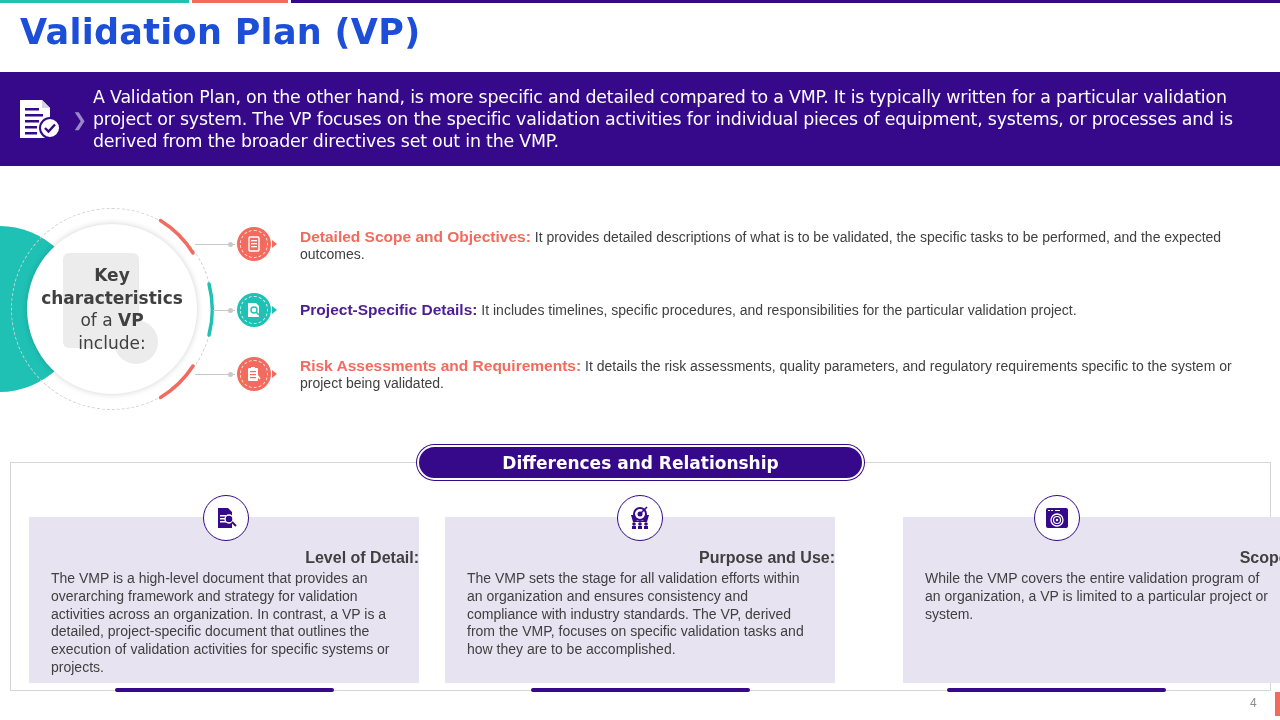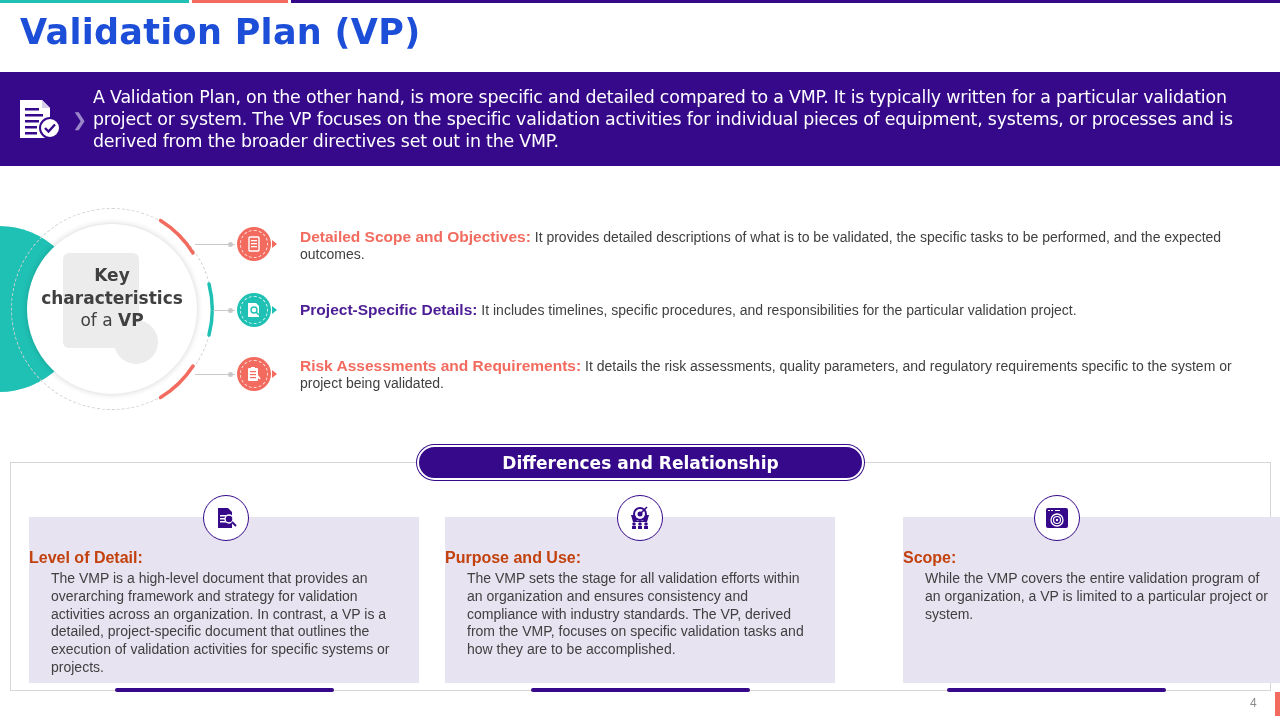--- a/index.html
+++ b/index.html
@@ -40,21 +40,21 @@
   .char-item .lbl { font-weight: bold; font-size: 15.5px; }
   .lbl.coral { color: #f26b5e; }
   .lbl.teal { color: #4c1d95; }
 
   
   .diff-frame { position: absolute; left: 10px; top: 462px; width: 1261px; height: 229px; border: 1px solid #d6d6d6; }
   .diff-header { position: absolute; left: 417px; top: 445px; width: 447px; height: 35px; border-radius: 18px; background: #35098a; border: 2px solid #ffffff; box-shadow: 0 0 0 1px #35098a; display: flex; align-items: center; justify-content: center; color: #ffffff; font-family: "DejaVu Sans", sans-serif; font-weight: bold; font-size: 17px; }
 
   .card { position: absolute; top: 517px; width: 390px; height: 166px; background: #e8e3f1; }
   .card-icon { position: absolute; width: 46px; height: 46px; border-radius: 50%; background: #ffffff; border: 1.5px solid #35098a; display: flex; align-items: center; justify-content: center; }
-  .card-title { position: absolute; left: 0; top: 32px; width: 100%; text-align: left; font-weight: bold; font-size: 16px; color: #c2410c; }
+  .card-title { position: absolute; left: 0; top: 32px; width: 100%; text-align: right; font-weight: bold; font-size: 16px; color: #404040; }
   .card-body { position: absolute; left: 22px; top: 53px; width: calc(100% - 44px); text-align: left; font-size: 14px; line-height: 17.8px; color: #404040; }
   .card-underline { position: absolute; top: 688px; height: 4px; border-radius: 2px; background: #35098a; }
 
   .page-num { position: absolute; left: 1250px; top: 696px; font-size: 12px; color: #8c8c8c; }
   .page-accent { position: absolute; left: 1275px; top: 692px; width: 5px; height: 24px; background: #f26b5e; }
 </style>
 </head>
 <body>
 
 <div class="topbar tb1"></div>
@@ -87,20 +87,21 @@
   <path d="M 209 84 A 101 101 0 0 1 209 135" fill="none" stroke="#1fc1b4" stroke-width="3.5" stroke-linecap="round"></path>
   <path d="M 193 166 A 101 101 0 0 1 160.5 197.5" fill="none" stroke="#f26b5e" stroke-width="3.5" stroke-linecap="round"></path>
 </svg>
 <div class="inner-circle"></div>
 <div class="ghost-icon"></div>
 <div class="ghost-badge"></div>
 <div class="center-text">
   <div class="b">Key</div>
   <div class="b">characteristics</div>
   <div><span>of a </span><span class="b">VP</span></div>
+  <div>include:</div>
 </div>
 
 <div class="connector" style="left:195px; top:244px; width:40px;"></div>
 <div class="conn-dot" style="left:228px; top:242px;"></div>
 <div class="connector" style="left:213px; top:310px; width:22px;"></div>
 <div class="conn-dot" style="left:228px; top:308px;"></div>
 <div class="connector" style="left:195px; top:374px; width:40px;"></div>
 <div class="conn-dot" style="left:228px; top:372px;"></div>
 
 <div class="badge coral" style="left:237px; top:227px;">

